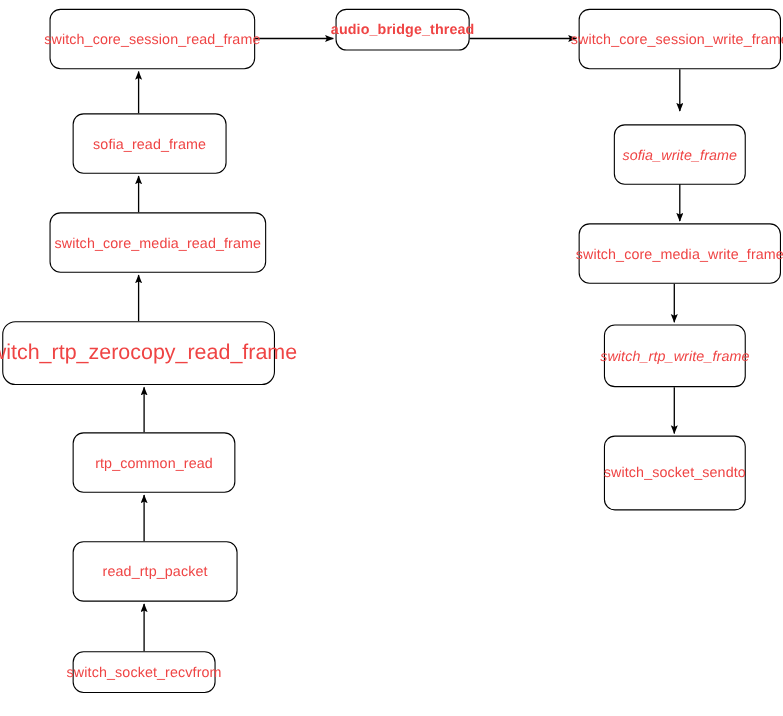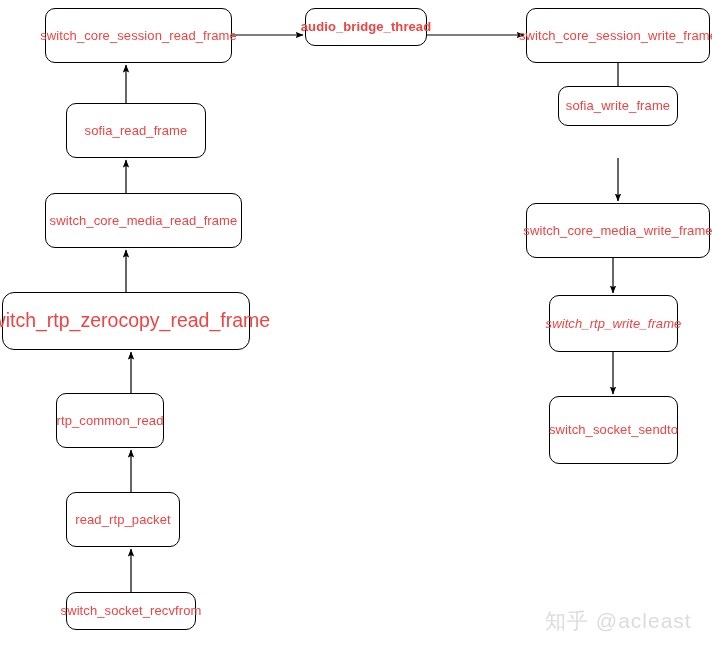--- a/index.html
+++ b/index.html
@@ -86,44 +86,43 @@
       </div>
       <div class="node" style="left: 305px; top: 8px; width: 122px; height: 38px; border-color: rgb(0, 0, 0); background: rgb(255, 255, 255); font-weight: bold;">
         <span>audio_bridge_thread</span>
       </div>
       <div class="node" style="left: 526px; top: 8px; width: 184px; height: 55px; border-color: rgb(0, 0, 0); background: rgb(255, 255, 255);">
         <span>switch_core_session_write_frame</span>
       </div>
       <div class="node" style="left: 66px; top: 103px; width: 140px; height: 55px; border-color: rgb(0, 0, 0); background: rgb(255, 255, 255);">
         <span>sofia_read_frame</span>
       </div>
-      <div class="node" style="left: 558px; top: 86px; width: 120px; height: 40px; border-color: rgb(0, 0, 0); background: rgb(255, 255, 255);">
+      <div class="node" style="left: 558px; top: 113px; width: 120px; height: 55px; border-color: rgb(0, 0, 0); background: rgb(255, 255, 255); font-style: italic;">
         <span>sofia_write_frame</span>
       </div>
       <div class="node" style="left: 45px; top: 193px; width: 197px; height: 55px; border-color: rgb(0, 0, 0); background: rgb(255, 255, 255);">
         <span>switch_core_media_read_frame</span>
       </div>
       <div class="node" style="left: 526px; top: 203px; width: 184px; height: 55px; border-color: rgb(0, 0, 0); background: rgb(255, 255, 255);">
         <span>switch_core_media_write_frame</span>
       </div>
       <div class="node big" style="left: 2px; top: 292px; width: 248px; height: 58px; border-color: rgb(0, 0, 0); background: rgb(255, 255, 255);">
         <span>switch_rtp_zerocopy_read_frame</span>
       </div>
       <div class="node" style="left: 549px; top: 295px; width: 129px; height: 57px; border-color: rgb(0, 0, 0); background: rgb(255, 255, 255); font-style: italic;">
         <span>switch_rtp_write_frame</span>
       </div>
-      <div class="node" style="left: 56px; top: 393px; width: 108px; height: 55px; border-color: rgb(0, 0, 0); background: rgb(255, 255, 255);">
+      <div class="node" style="left: 66px; top: 393px; width: 148px; height: 55px; border-color: rgb(0, 0, 0); background: rgb(255, 255, 255);">
         <span>rtp_common_read</span>
       </div>
       <div class="node" style="left: 549px; top: 396px; width: 129px; height: 68px; border-color: rgb(0, 0, 0); background: rgb(255, 255, 255);">
         <span>switch_socket_sendto</span>
       </div>
-      <div class="node" style="left: 66px; top: 492px; width: 114px; height: 55px; border-color: rgb(0, 0, 0); background: rgb(255, 255, 255); align-items: center;">
+      <div class="node" style="left: 66px; top: 492px; width: 150px; height: 55px; border-color: rgb(0, 0, 0); background: rgb(255, 255, 255); align-items: center;">
         <span>read_rtp_packet</span>
       </div>
       <div class="node" style="left: 66px; top: 592px; width: 130px; height: 38px; border-color: rgb(0, 0, 0); background: rgb(255, 255, 255);">
         <span>switch_socket_recvfrom</span>
       </div>
     </div>
 
-  <div class="watermark" style="left: 545px; top: 607px; color: rgb(220, 220, 220);">知乎 @acleast</div>
 
 </div>
 
 </body></html>

